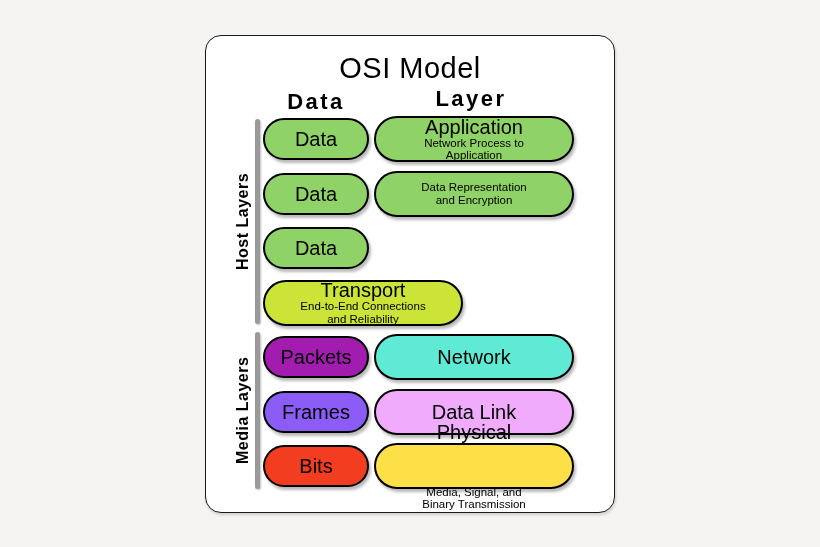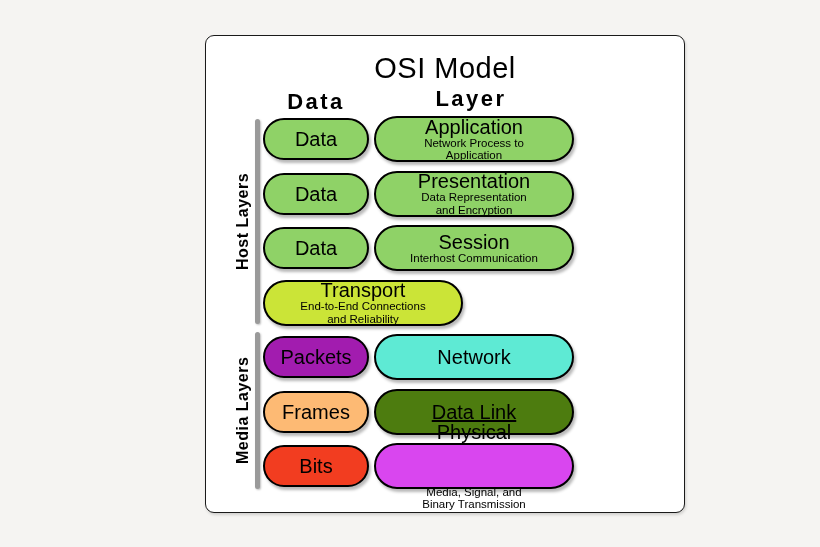--- a/index.html
+++ b/index.html
@@ -13,25 +13,25 @@
     position: relative;
     width: 820px;
     height: 547px;
     background: #f5f4f2;
     overflow: hidden;
   }
   .card {
     position: absolute;
     left: 205px;
     top: 35px;
-    width: 480px;
+    width: 410px;
     height: 478px;
     background: #ffffff;
     border: 1.5px solid #1a1a1a;
-    border-radius: 9px;
+    border-radius: 16px;
     box-shadow: 1px 2px 3px rgba(0,0,0,0.15);
   }
   .diagram-title {
     position: absolute;
     top: 16px;
     left: 0;
     width: 100%;
     text-align: center;
     font-size: 29px;
     font-weight: 400;
@@ -153,59 +153,54 @@
         <div class="pill layer" style="background-color: rgb(143, 210, 103);">
           <div class="layer-title">Application</div>
           <div class="layer-desc">Network Process to
 Application</div>
         </div>
       </div>
 
       <div class="row">
         <div class="pill unit" style="background-color: rgb(143, 210, 103);">Data</div>
         <div class="pill layer" style="background-color: rgb(143, 210, 103);">
-          <div class="layer-title">Presentation</div>
           <div class="layer-desc">Data Representation
 and Encryption</div>
         </div>
       </div>
 
       <div class="row">
         <div class="pill unit" style="background-color: rgb(143, 210, 103);">Data</div>
-        <div class="pill layer" style="background-color: rgb(143, 210, 103);">
-          <div class="layer-title">Session</div>
-          <div class="layer-desc">Interhost Communication</div>
-        </div>
       </div>
 
       <div class="row">
         <div class="pill layer" style="background-color: rgb(203, 228, 55);">
           <div class="layer-title">Transport</div>
           <div class="layer-desc">End-to-End Connections
 and Reliability</div>
         </div>
       </div>
 
       <div class="row">
         <div class="pill unit" style="background-color: #a21caf;">Packets</div>
         <div class="pill layer" style="background-color: #5eead4;">
           <div class="layer-title">Network</div>
         </div>
       </div>
 
       <div class="row">
-        <div class="pill unit" style="background-color: #fdba74;">Frames</div>
-        <div class="pill layer" style="background-color: #4d7c0f; text-decoration: underline;">
+        <div class="pill unit" style="background-color: #8b5cf6;">Frames</div>
+        <div class="pill layer" style="background-color: #f0abfc;">
           <div class="layer-title">Data Link</div>
         </div>
       </div>
 
       <div class="row">
         <div class="pill unit" style="background-color: rgb(242, 61, 32); text-align: center;">Bits</div>
-        <div class="pill layer" style="background-color: #d946ef; gap: 44px;">
+        <div class="pill layer" style="background-color: #fde047; gap: 44px;">
           <div class="layer-title">Physical</div>
           <div class="layer-desc">Media, Signal, and
 Binary Transmission</div>
         </div>
       </div>
 
     </div>
   </div>
 </div>
 

